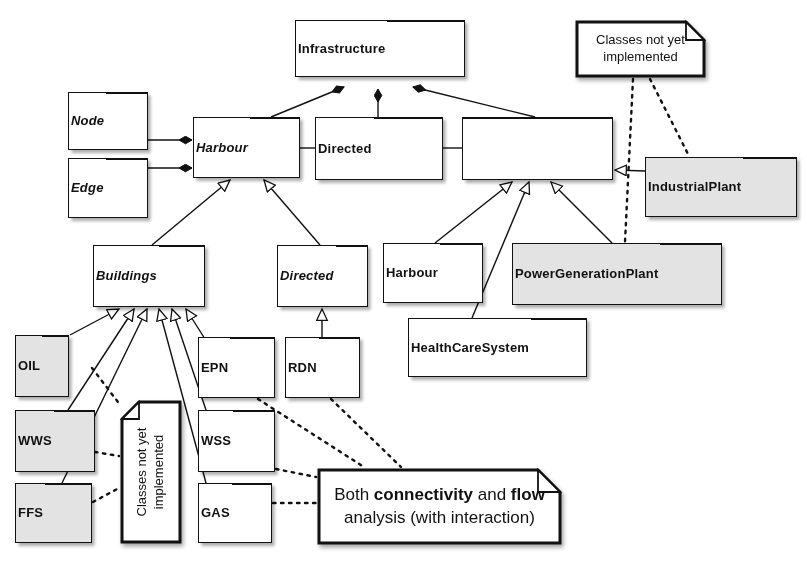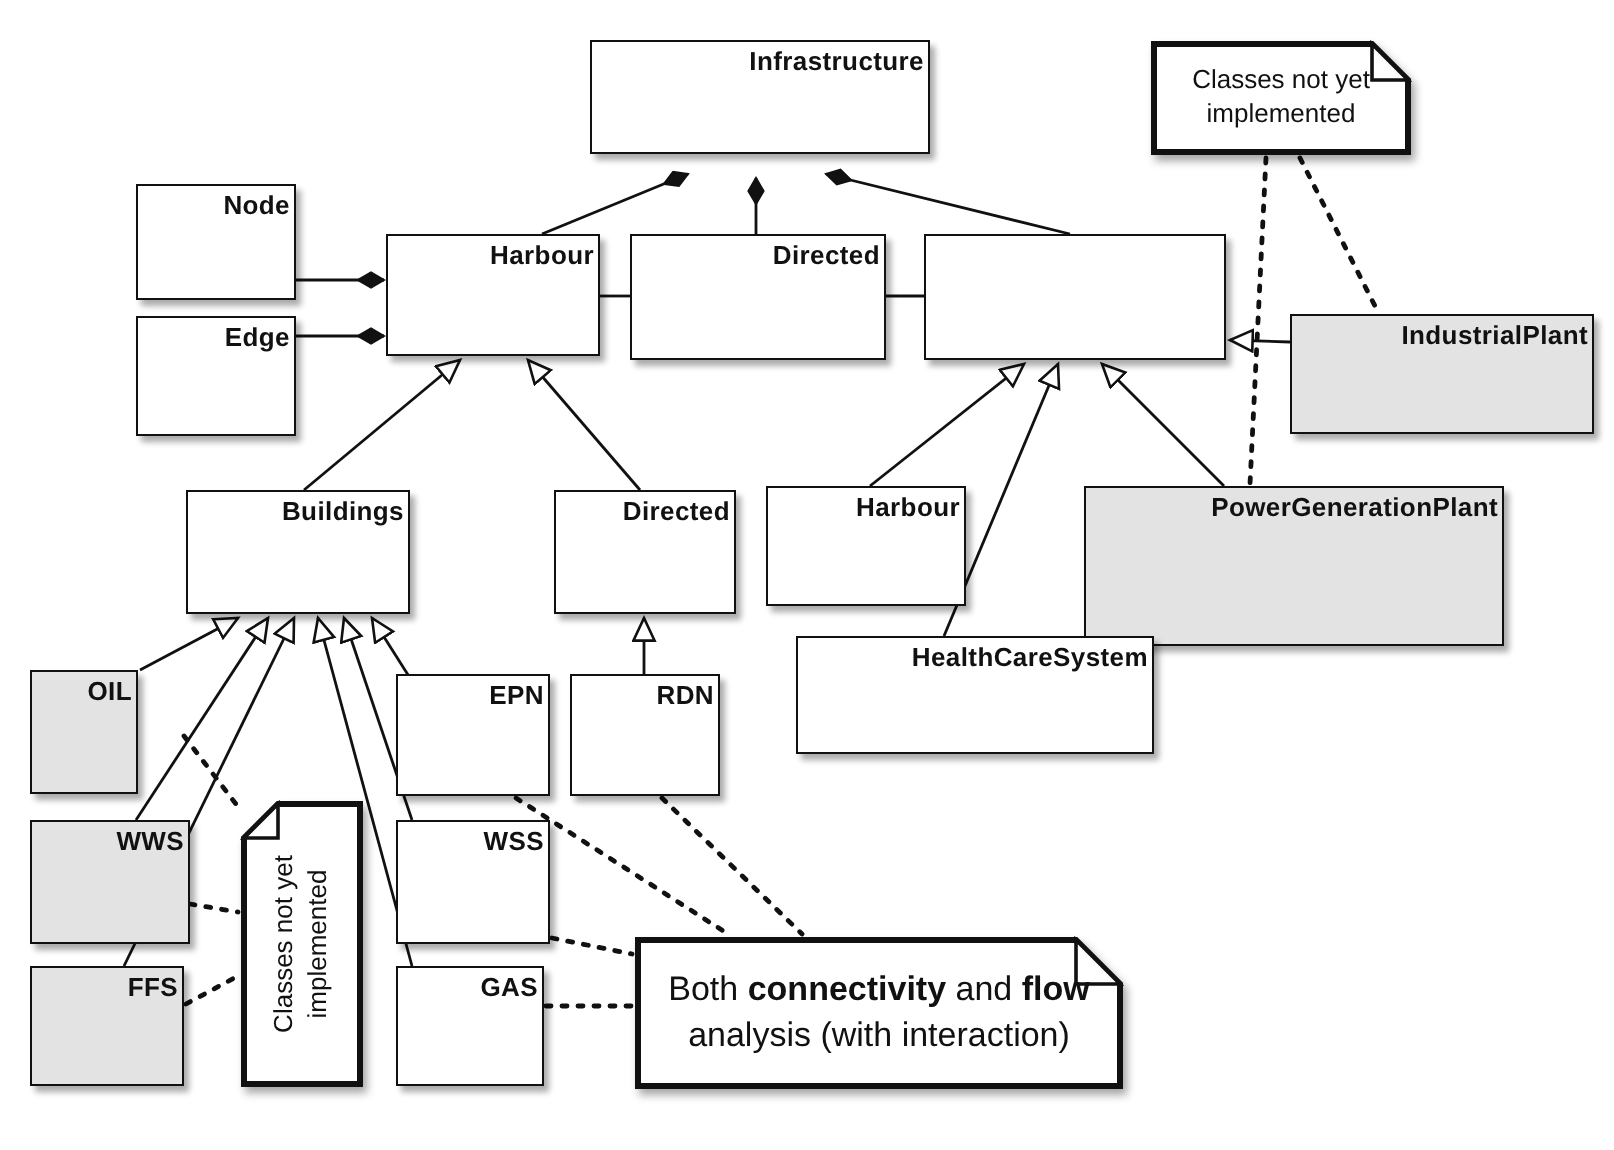--- a/index.html
+++ b/index.html
@@ -8,32 +8,31 @@
     --fill-unimpl:#e3e3e3;
     --bg:#ffffff;
   }
   html,body{margin:0;padding:0;background:var(--bg);}
   #canvas{
     position:relative;width:807px;height:575px;overflow:hidden;
     font-family:"Liberation Sans", sans-serif;color:#111;background:var(--bg);
   }
   #wires{position:absolute;left:0;top:0;width:807px;height:575px;}
   .cls{
-    position:absolute;box-sizing:border-box;display:flex;flex-direction:column;
+    position:absolute;box-sizing:border-box;display:flex;flex-direction:row;
     background:var(--fill-impl);border:1.5px solid var(--stroke);
     box-shadow:2.5px 3px 3px rgba(0,0,0,.33);
-    align-items:flex-end;
   }
   .cls.gray{background:var(--fill-unimpl);}
   .cls .t{
     flex:0 0 auto;display:flex;align-items:center;justify-content:center;
     font-size:13px;font-weight:bold;padding:2px 2px 3px 2px;letter-spacing:.2px;
     white-space:nowrap;
   }
-  .cls.abstract .t{}
+  .cls.abstract .t{font-style:italic;}
   .cls .cmp{flex:1 1 0;border-top:1.4px solid var(--stroke);}
   .note{position:absolute;filter:drop-shadow(2.5px 3px 2px rgba(0,0,0,.35));}
   .note svg{position:absolute;left:0;top:0;}
   .note .txt{
     position:absolute;left:0;top:0;width:100%;height:100%;
     display:flex;flex-direction:column;align-items:center;justify-content:center;
     font-size:13px;line-height:1.3;text-align:center;
   }
   .note .txt.vert{
     left:50%;top:50%;width:140px;height:44px;
@@ -144,27 +143,27 @@
     <div class="cmp"></div>
     <div class="cmp"></div>
   </div>
 
   <div class="cls" style="left:383px;top:243px;width:100px;height:60px">
     <div class="t">Harbour</div>
     <div class="cmp"></div>
     <div class="cmp"></div>
   </div>
 
-  <div class="cls gray" style="left:542px;top:243px;width:210px;height:80px">
+  <div class="cls gray" style="left:512px;top:243px;width:210px;height:62px">
     <div class="t">PowerGenerationPlant</div>
     <div class="cmp"></div>
     <div class="cmp"></div>
   </div>
 
-  <div class="cls" style="left:398px;top:318px;width:179px;height:59px">
+  <div class="cls" style="left:408px;top:318px;width:179px;height:59px">
     <div class="t">HealthCareSystem</div>
     <div class="cmp"></div>
     <div class="cmp"></div>
   </div>
 
   <div class="cls gray" style="left:15px;top:335px;width:54px;height:62px">
     <div class="t">OIL</div>
     <div class="cmp"></div>
     <div class="cmp"></div>
   </div>

